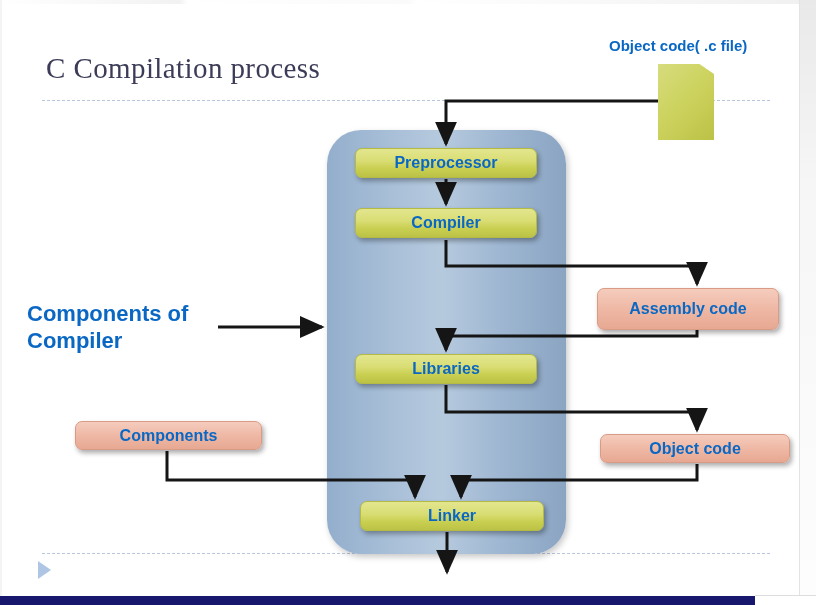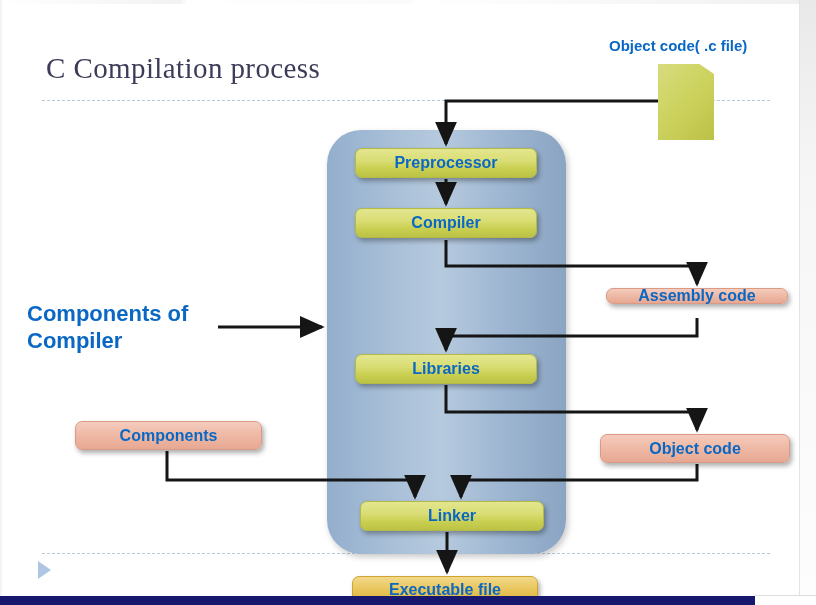--- a/index.html
+++ b/index.html
@@ -130,21 +130,21 @@
   }
   .node.gold {
     background: linear-gradient(to bottom, #f2d98a 0%, #e9c65e 45%, #ddb23c 100%);
     border: 1px solid #cfa531;
   }
 
   .n-preprocessor { left: 355px; top: 148px; width: 182px; height: 30px; }
   .n-compiler     { left: 355px; top: 208px; width: 182px; height: 30px; }
   .n-assember     { left: 355px; top: 354px; width: 182px; height: 30px; }
   .n-linker       { left: 360px; top: 501px; width: 184px; height: 30px; }
-  .n-assembly     { left: 597px; top: 288px; width: 182px; height: 16px; margin-left: 9px; }
+  .n-assembly     { left: 597px; top: 288px; width: 182px; height: 42px; }
   .n-object       { left: 600px; top: 434px; width: 190px; height: 29px; }
   .n-executable   { left: 352px; top: 576px; width: 186px; height: 28px; }
 
   
   .doc-source {
     position: absolute;
     left: 658px; top: 64px;
     width: 56px; height: 76px;
     background: linear-gradient(135deg, #d7dc7e 0%, #cdd35f 45%, #bcc246 100%);
     clip-path: polygon(0 0, 74% 0, 100% 13%, 100% 100%, 0 100%);
@@ -212,18 +212,17 @@
 
   <div class="node olive n-preprocessor">Preprocessor</div>
   <div class="node olive n-compiler">Compiler</div>
   <div class="node olive n-assember">Libraries</div>
   <div class="node olive n-linker">Linker</div>
 
   <div class="node salmon n-assembly">Assembly code</div>
   <div class="node salmon n-object">Object code</div>
   <div class="node salmon" style="left:75px; top:421px; width:187px; height:29px;">Components</div>
 
-  <div class="node gold n-executable">Executable file</div>
 
   <div class="bottom-bar"></div>
   <div class="bottom-bar-tail"></div>
 
 </div>
 
 </body></html>

